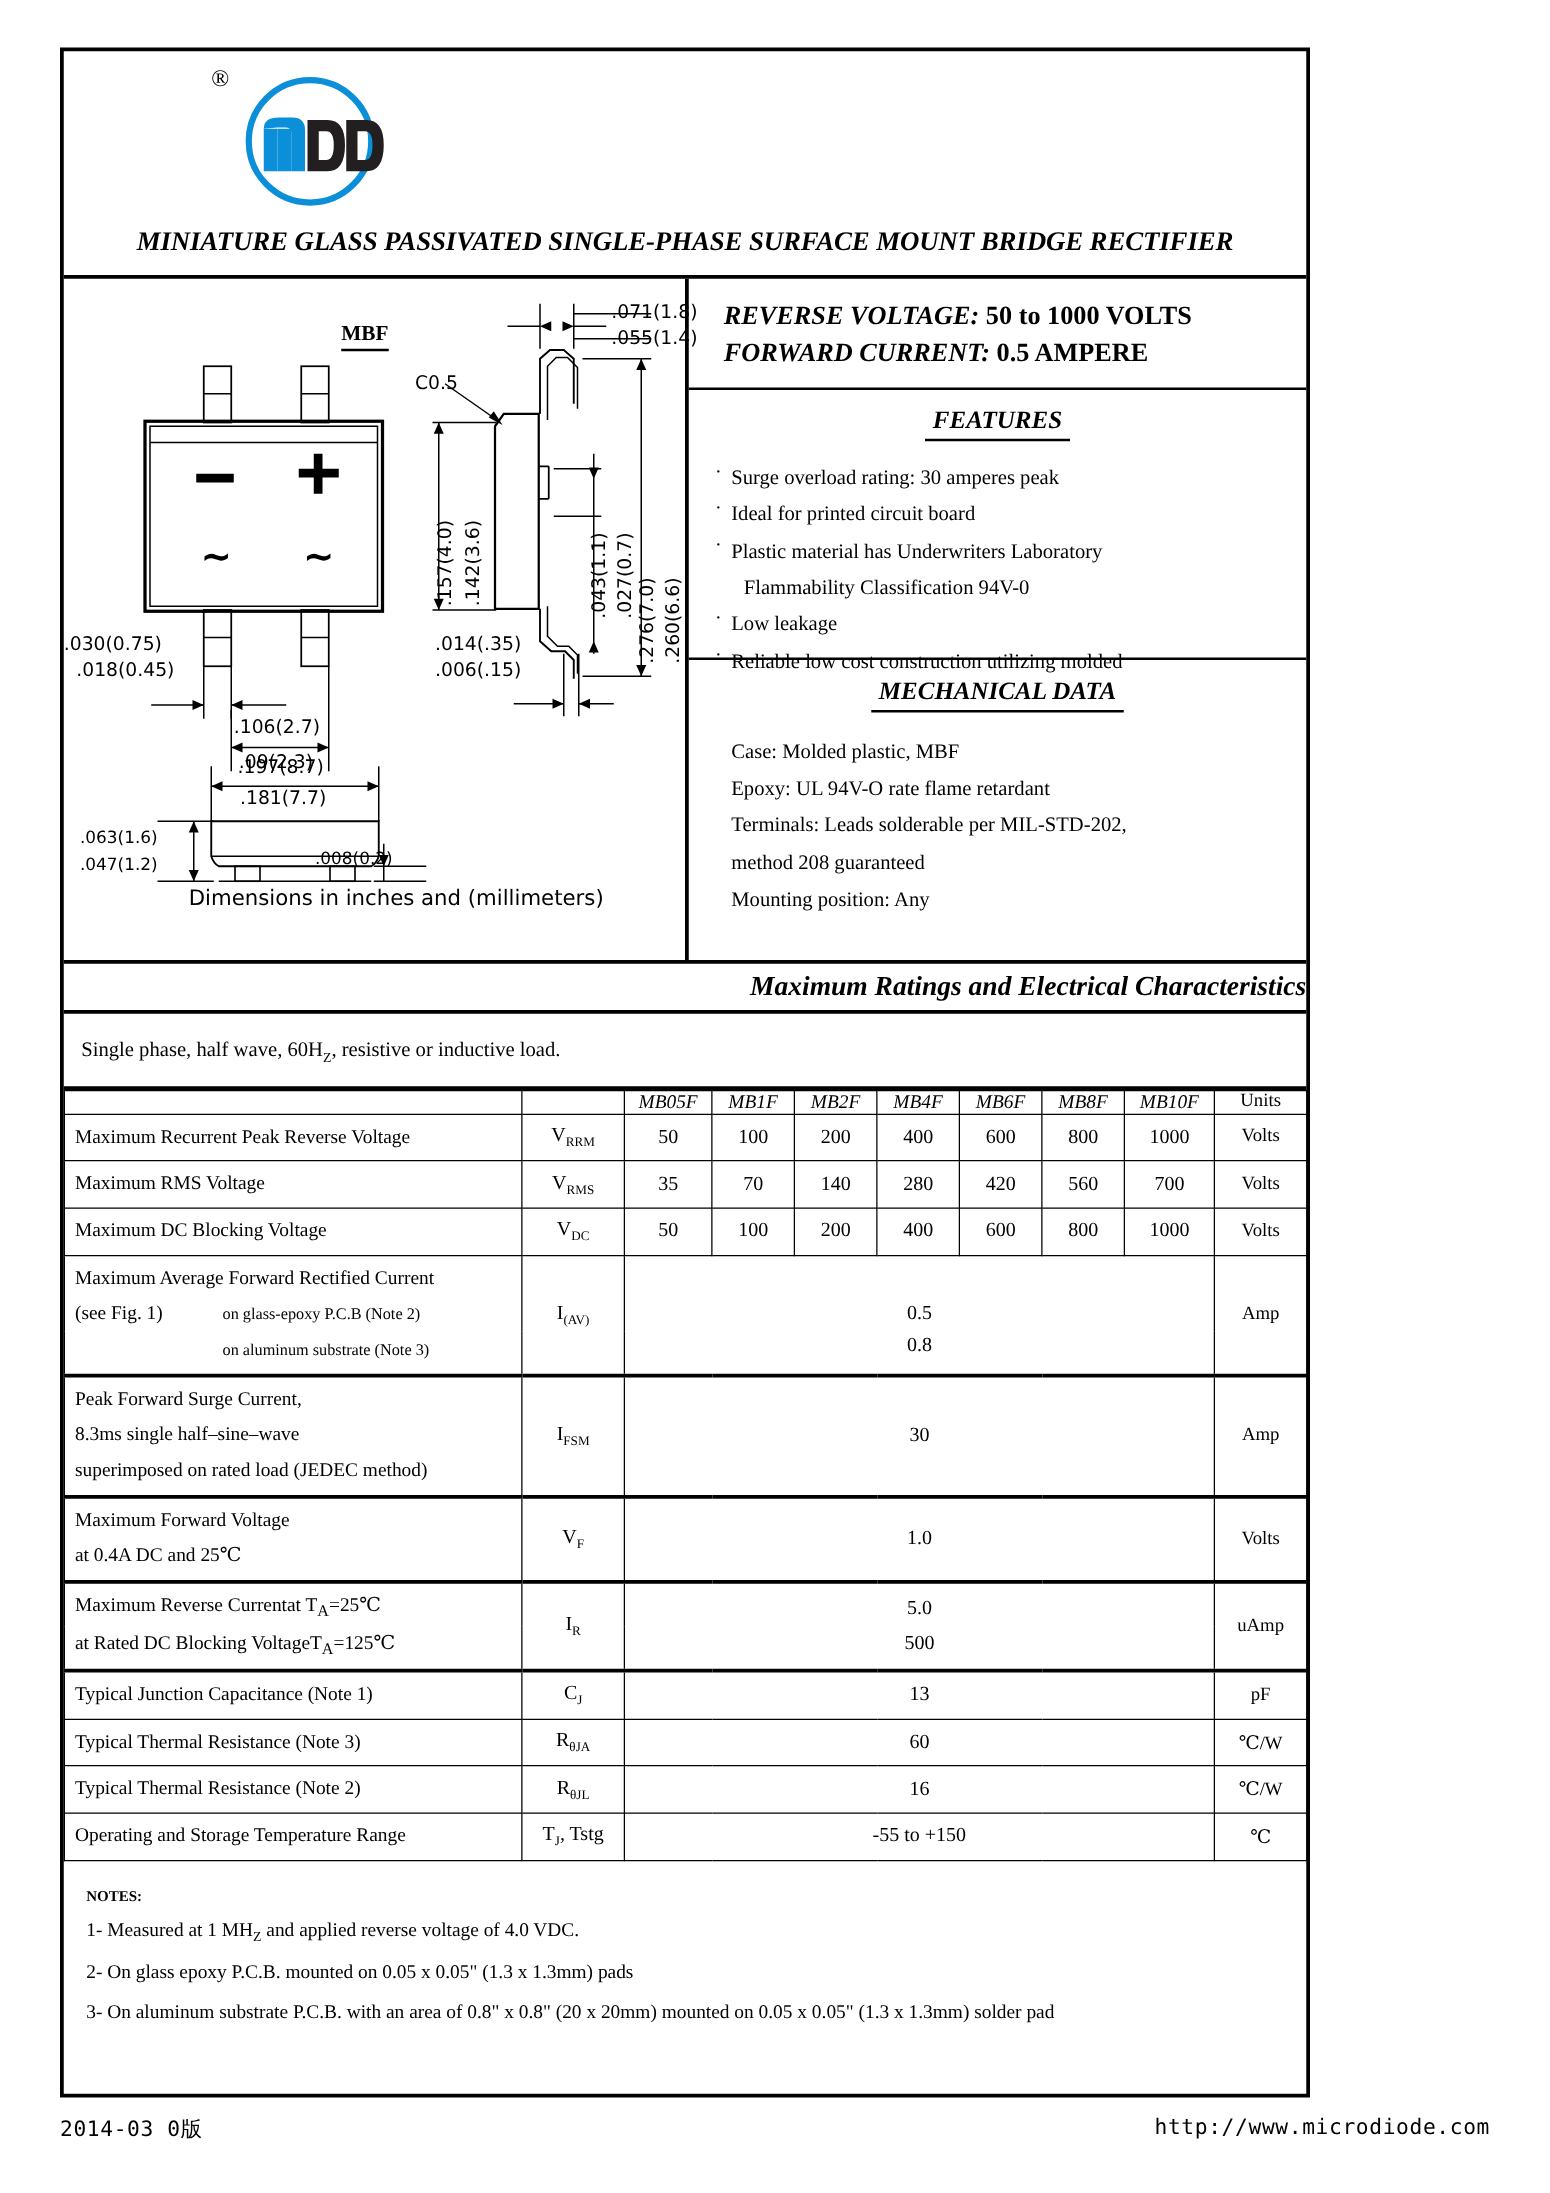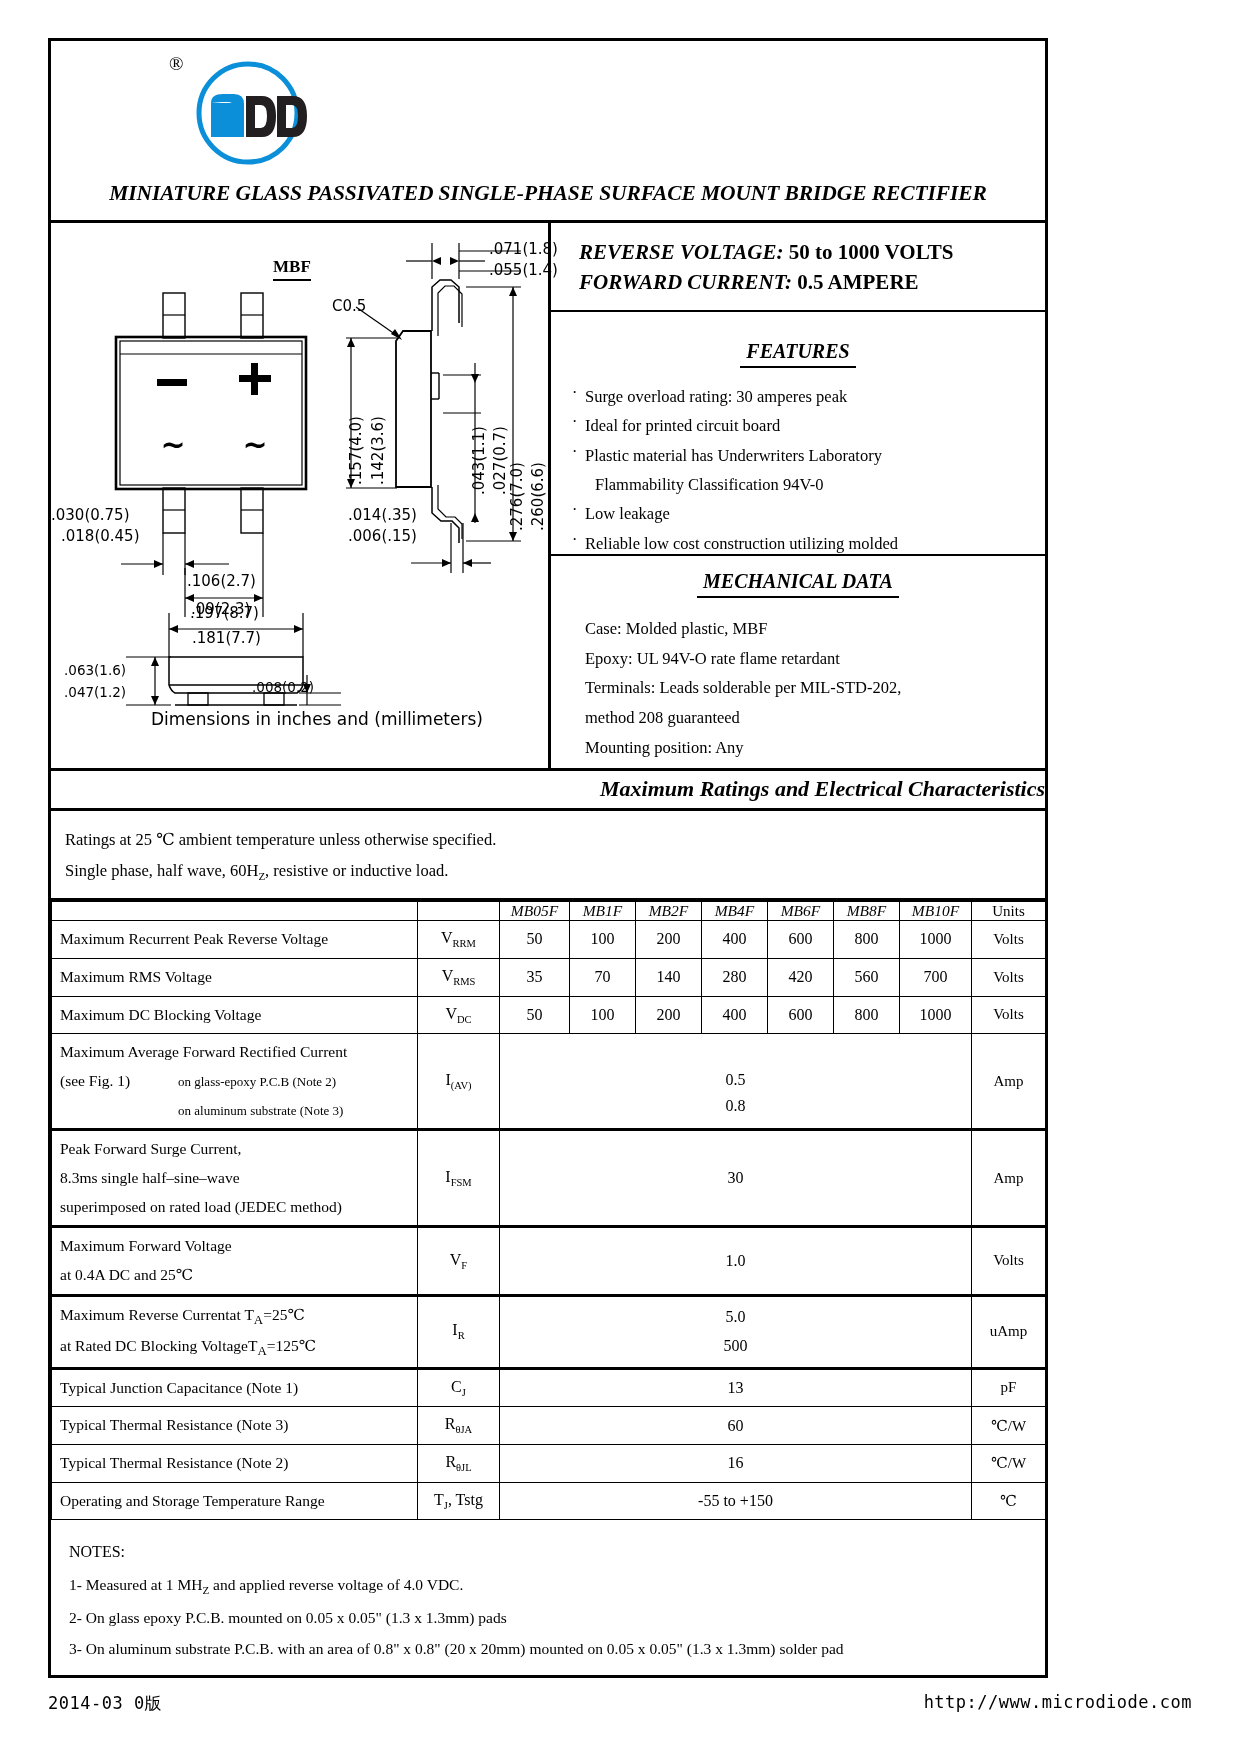--- a/index.html
+++ b/index.html
@@ -94,22 +94,22 @@
   }
   .spec-top div {
     font-size: 21px;
     font-style: italic;
     font-weight: bold;
     line-height: 1.45;
   }
   .spec-top .val { font-style: normal; }
   .features {
     border-bottom: 2px solid #000;
-    padding: 28px 0 12px 0;
-    height: 244px;
+    padding: 13px 0 12px 0;
+    height: 216px;
     box-sizing: border-box;
   }
   .sec-head {
     text-align: center;
     font-style: italic;
     font-weight: bold;
     font-size: 20px;
     margin-bottom: 3px;
   }
   .sec-head span {
@@ -221,21 +221,21 @@
   .val-c { font-size: 16px; }
   .unit-c { font-weight: bold; font-size: 15px; }
   .row-bold { border-top-width: 3px !important; }
 
   
   .notes {
     padding: 16px 0 0 18px;
     font-size: 15.5px;
     line-height: 2.05;
   }
-  .notes .nhead { font-weight: normal; font-size: 16px; }
+  .notes .nhead { font-weight: bold; font-size: 12px; }
   .notes sub { font-size: 11px; }
 
   
   .footer {
     position: absolute;
     left: 48px;
     right: 48px;
     top: 1692px;
     display: flex;
     justify-content: space-between;
@@ -484,21 +484,20 @@
           <li>method 208 guaranteed</li>
           <li>Mounting position: Any</li>
         </ul>
       </div>
     </div>
   </div>
 
   <div class="ratings-title">Maximum Ratings and Electrical Characteristics</div>
 
   <div class="ratings-note">
-    <div>Ratings at 25 ℃ ambient temperature unless otherwise specified.</div>
     <div>
       <span>Single phase, half wave, 60H</span><sub>Z</sub><span>, resistive or inductive load.</span>
     </div>
   </div>
 
   <table class="ratings">
     <colgroup>
       <col style="width:366px">
       <col style="width:82px">
       <col style="width:70px">

